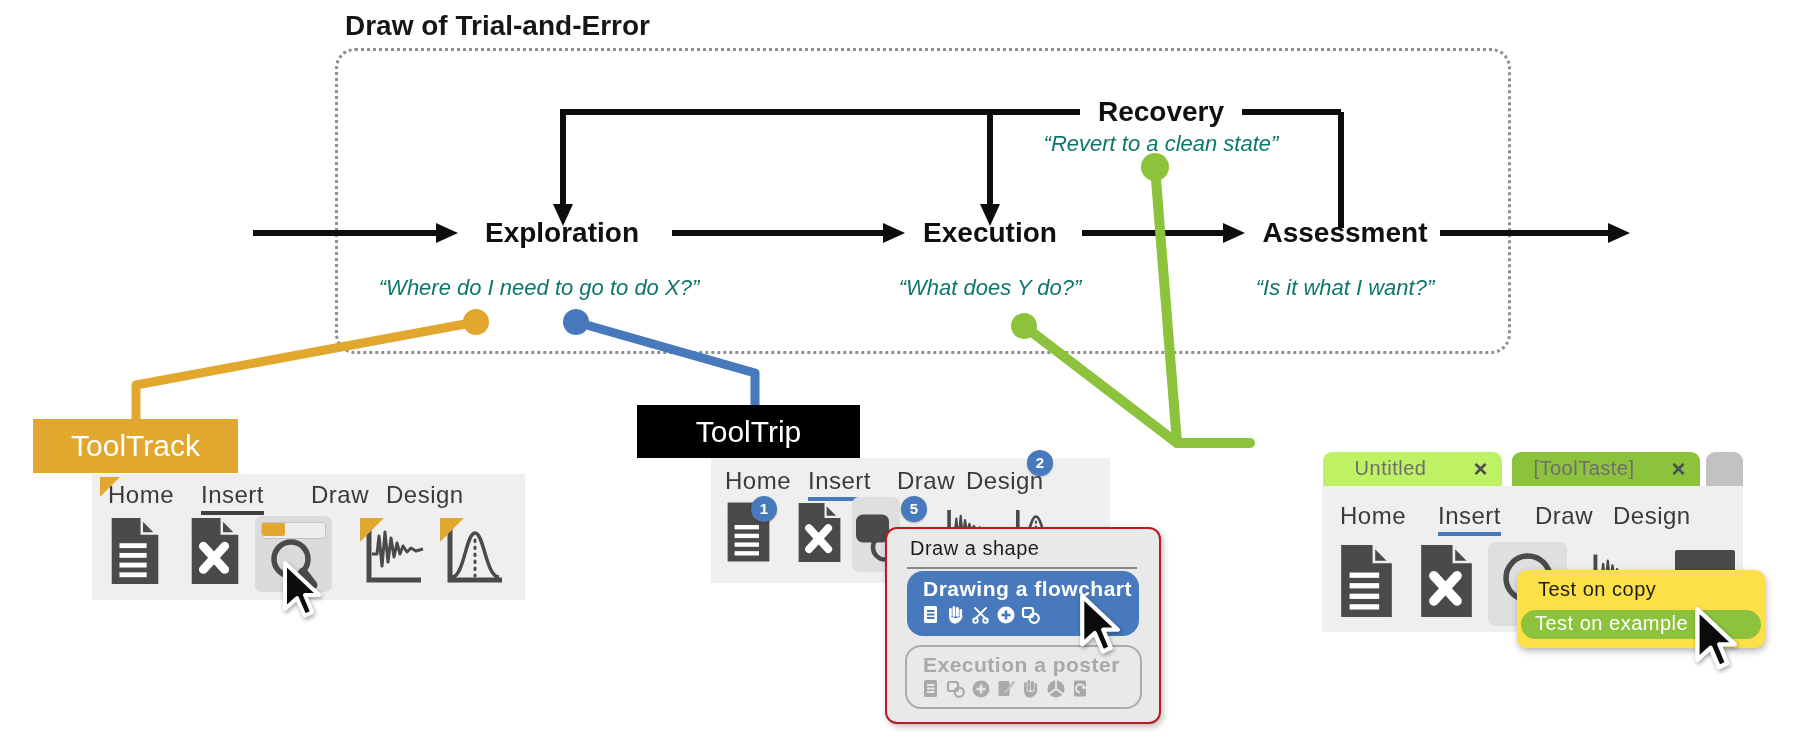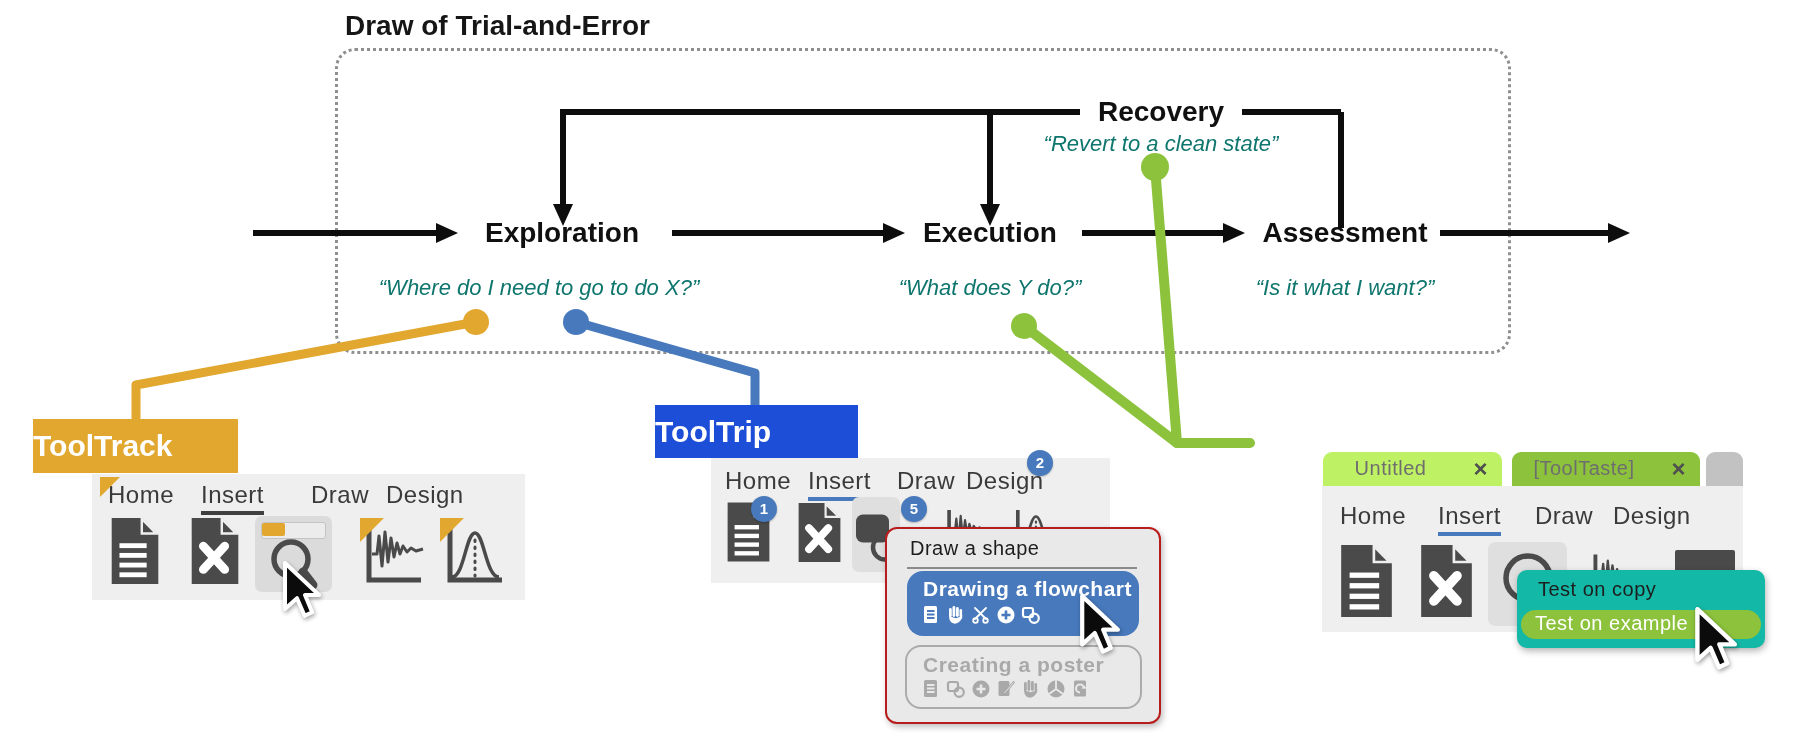--- a/index.html
+++ b/index.html
@@ -6,23 +6,23 @@
   #stage{position:relative;width:1794px;height:742px;background:#fff;overflow:hidden;
          font-family:"Liberation Sans",sans-serif;}
   .abs{position:absolute;}
   
   #title{left:345px;top:10px;font-size:28px;font-weight:bold;color:#161616;z-index:2;}
   #dashed-box{left:335px;top:48px;width:1170px;height:300px;border:3px dotted #8f8f8f;border-radius:20px;z-index:0;}
   .stage-label{font-size:28px;font-weight:bold;color:#101010;transform:translate(-50%,-50%);white-space:nowrap;z-index:2;}
   .stage-quote{font-size:22px;font-style:italic;color:#0f766e;transform:translate(-50%,-50%);white-space:nowrap;z-index:2;}
   #connector-svg{left:0;top:0;z-index:3;pointer-events:none;}
   
-  .tool-label{color:#fff;font-size:30px;font-weight:bold;text-align:left;z-index:6;}
+  .tool-label{color:#fff;font-size:30px;font-weight:normal;text-align:center;z-index:6;}
   #tooltrack-label{left:33px;top:419px;width:205px;height:54px;line-height:54px;background:#E2A72E;}
-  #tooltrip-label{left:655px;top:405px;width:203px;height:53px;line-height:53px;background:#1d4ed8;}
+  #tooltrip-label{left:637px;top:405px;width:223px;height:53px;line-height:53px;background:#000000;}
   #tooltaste-label{left:1245px;top:410px;width:207px;height:57px;line-height:57px;background:#8CC23C;}
   
   .panel{background:#EFEFEF;z-index:4;}
   .rtab{position:absolute;font-size:24px;color:#3a3a3a;letter-spacing:.5px;white-space:nowrap;}
   .rtab.active-dark{border-bottom:4px solid #3f3f3f;padding-bottom:2px;}
   .rtab.active-blue{border-bottom:4px solid #4779BC;padding-bottom:2px;}
   .icon{position:absolute;}
   .icon svg{display:block;width:100%;height:100%;}
   .btn-well{position:absolute;background:#DBDBDB;border-radius:7px;}
   .corner-flag{position:absolute;width:0;height:0;border-top:24px solid #E2A72E;border-right:24px solid transparent;z-index:2;}
@@ -40,21 +40,21 @@
   .menu-card .mlabel{position:absolute;left:16px;top:6px;font-size:21px;font-weight:700;letter-spacing:.5px;white-space:nowrap;}
   .mini-row{position:absolute;left:14px;top:34px;display:flex;gap:5px;}
   .mini{width:20px;height:20px;}
   .mini svg{display:block;width:100%;height:100%;}
   #tt-item-flowchart .mini{color:#fff;--ibg:#4779BC;}
   #tt-item-poster .mini{color:#a9a9a9;--ibg:#E9E9E9;}
   
   .wtab{position:absolute;height:34px;border-radius:9px 9px 0 0;z-index:4;font-size:20px;letter-spacing:.5px;}
   .wtab .wlabel{position:absolute;left:0;right:44px;top:5px;text-align:center;color:#6e6e6e;font-weight:500;}
   .wtab .wclose{position:absolute;right:14px;top:3px;color:#4f4f4f;font-size:24px;font-weight:bold;}
-  #tooltaste-popup{left:1517px;top:570px;width:248px;height:78px;background:#14b8a6;border-radius:10px;z-index:7;
+  #tooltaste-popup{left:1517px;top:570px;width:248px;height:78px;background:#fde047;border-radius:10px;z-index:7;
                    box-shadow:1px 3px 7px rgba(0,0,0,.3);}
   #taste-item-copy{position:absolute;left:21px;top:8px;font-size:20px;color:#1d1d1d;letter-spacing:.5px;}
   #taste-item-example{position:absolute;left:4px;top:40px;width:240px;height:29px;background:#8CC23C;border-radius:15px;}
   #taste-item-example span{position:absolute;left:14px;top:2px;font-size:20px;color:#fff;letter-spacing:.5px;}
   .cursor{position:absolute;z-index:9;filter:drop-shadow(1px 2px 2px rgba(0,0,0,.35));}
 </style>
 </head>
 <body>
 
 <div id="stage">
@@ -254,21 +254,21 @@
             <svg viewBox="0 0 20 20">
               <g fill="none" stroke="currentColor" stroke-width="2.2">
         <rect x="2" y="3" width="10" height="9" rx="2"></rect>
                 <circle cx="13.2" cy="13.2" r="4.6"></circle>
               </g>
             </svg>
           </span>
       </div>
     </div>
     <div class="menu-card" id="tt-item-poster">
-      <div class="mlabel">Creating a poster</div>
+      <div class="mlabel">Execution a poster</div>
       <div class="mini-row" style="top:32px;">
         <span class="mini">
             <svg viewBox="0 0 20 20">
               <rect x="3" y="1" width="13" height="17" rx="1.5" fill="currentColor"></rect>
         <path d="M6 6 H13.5 M6 9.5 H13.5 M6 13 H13.5" stroke="var(--ibg)" stroke-width="1.8"></path>
             </svg>
           </span>
         <span class="mini">
             <svg viewBox="0 0 20 20">
               <g fill="none" stroke="currentColor" stroke-width="2.2">

